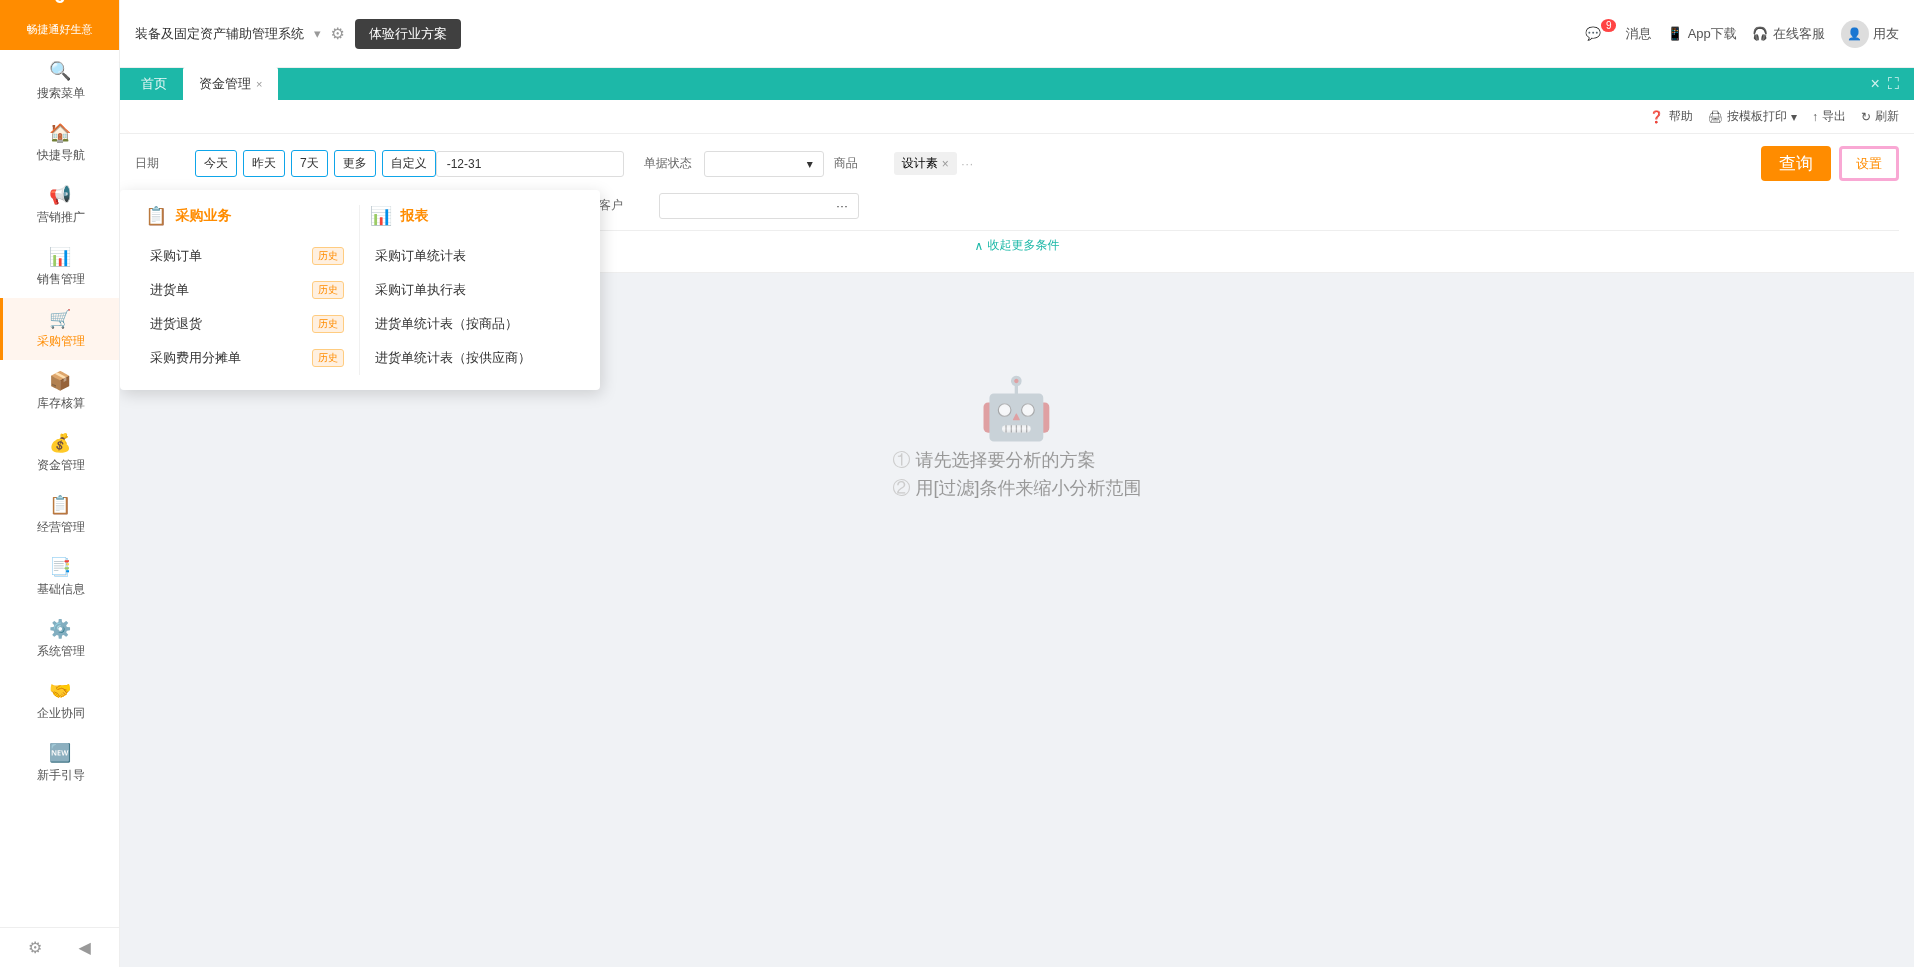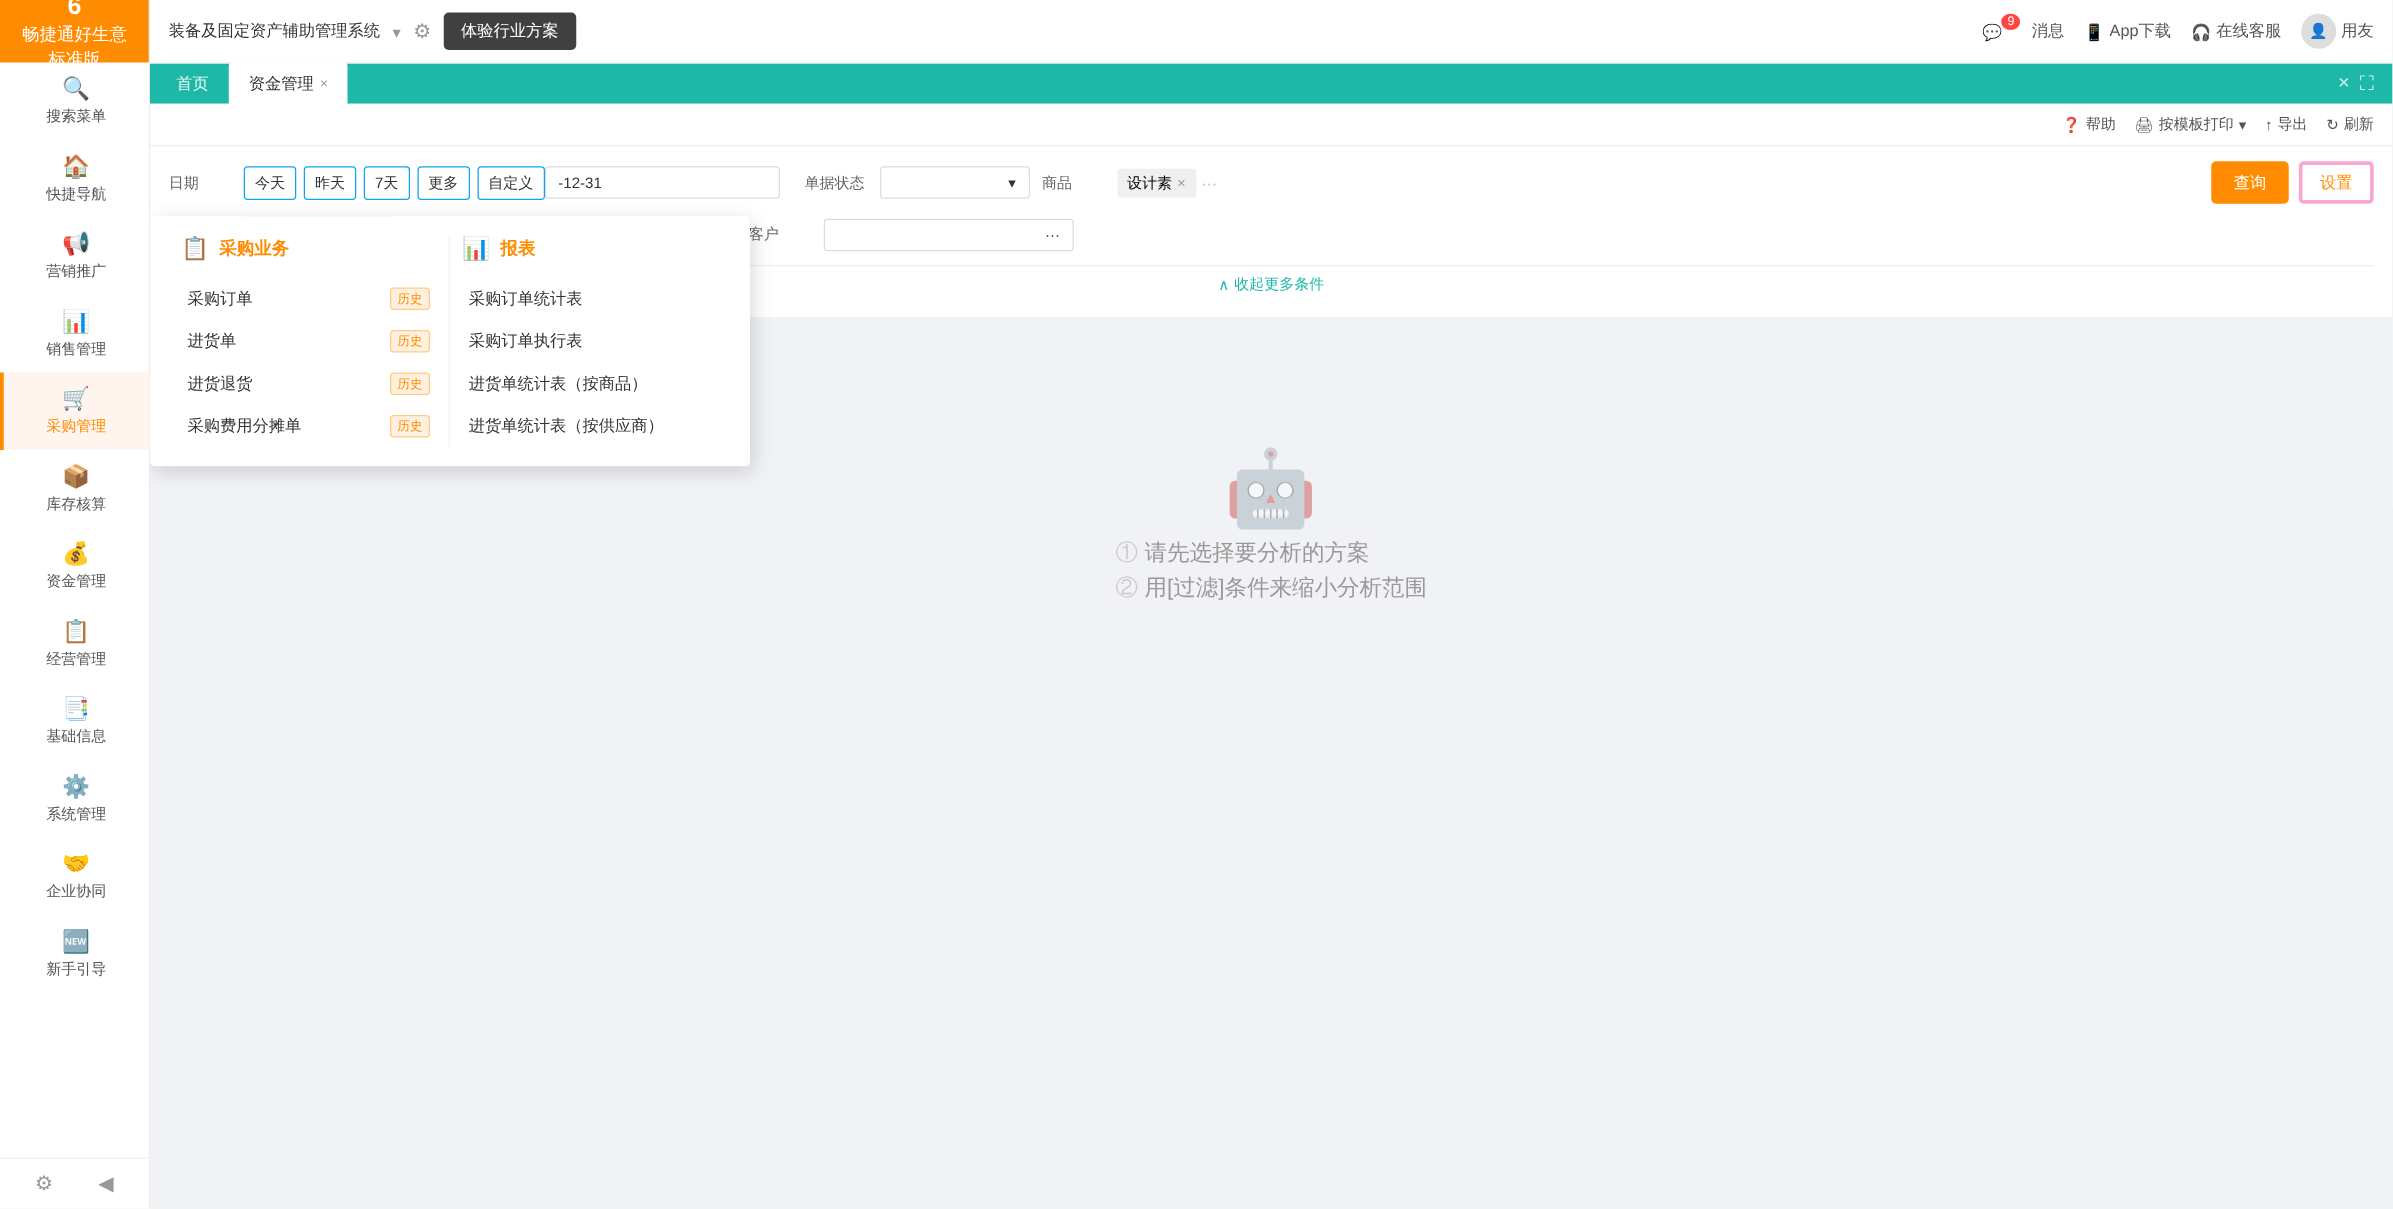--- a/index.html
+++ b/index.html
@@ -26,22 +26,22 @@
       color: #fff;
       font-size: 11px;
       flex-direction: column;
       padding: 5px;
     }
     .sidebar-logo .logo-icon {
       font-size: 20px;
       font-weight: bold;
     }
     .sidebar-logo .logo-text {
-      font-size: 14px;
-      margin-top: 2px;
+      font-size: 11px;
+      margin-top: 14px;
     }
     .sidebar-menu {
       flex: 1;
       overflow-y: auto;
     }
     .sidebar-item {
       display: flex;
       flex-direction: column;
       align-items: center;
       justify-content: center;
@@ -71,21 +71,21 @@
     .main {
       flex: 1;
       display: flex;
       flex-direction: column;
       height: 967px;
       overflow: hidden;
     }
 
     
     .topbar {
-      height: 51px;
+      height: 68px;
       background: #fff;
       border-bottom: 1px solid #eee;
       display: flex;
       align-items: center;
       padding: 11px 15px;
       gap: 10px;
     }
     .topbar-title { font-size: 13px; color: #333; }
     .topbar-arrow { color: #999; cursor: pointer; }
     .topbar-gear { color: #999; cursor: pointer; font-size: 16px; }
@@ -229,21 +229,21 @@
       display: flex;
       gap: 8px;
     }
     .btn-query {
       background: #ff8c00;
       color: #fff;
       border: none;
       padding: 6px 18px;
       border-radius: 4px;
       cursor: pointer;
-      font-size: 13px;
+      font-size: 17px;
     }
     .btn-setting {
       background: #fff;
       color: #ff8c00;
       border: 3px solid #f9a8d4;
       padding: 5px 14px;
       border-radius: 4px;
       cursor: pointer;
       font-size: 13px;
     }

